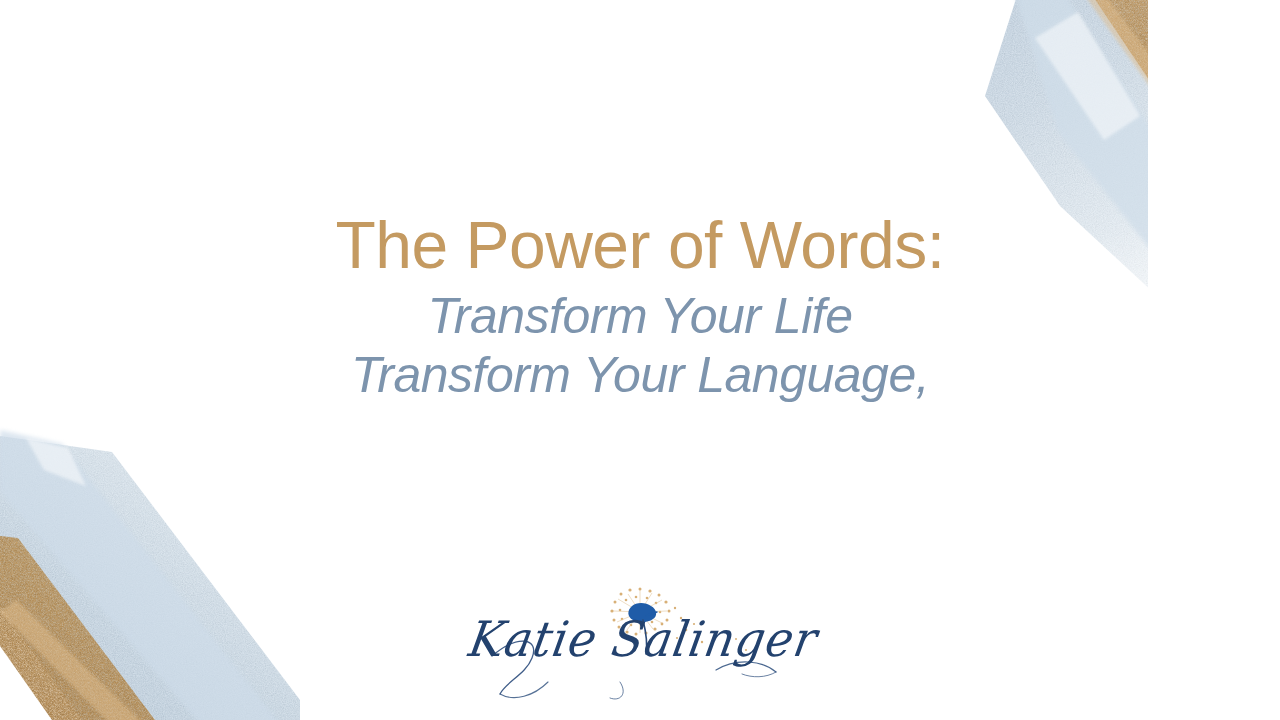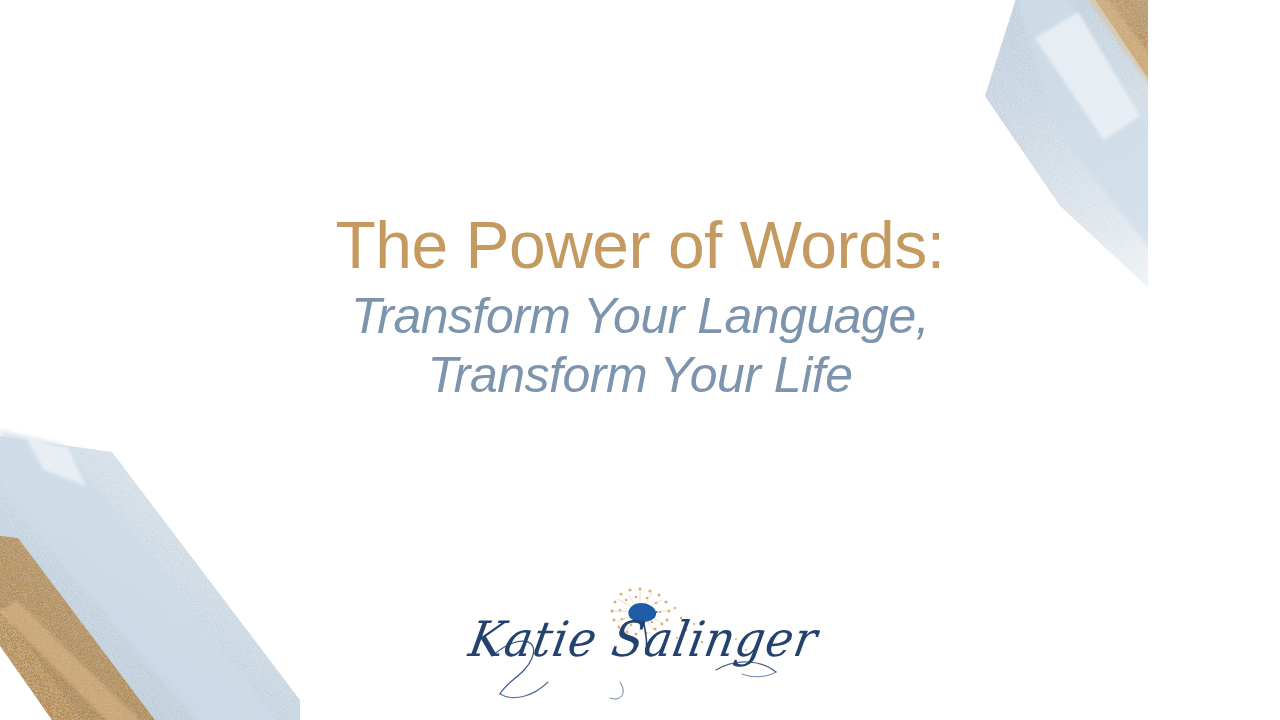--- a/index.html
+++ b/index.html
@@ -259,22 +259,22 @@
       </g>
     </svg>
   </div>
 
   <div class="content">
 
     <div class="title-block">
       <h1 class="slide-title">The Power of Words:</h1>
 
       <div class="slide-subtitle">
+        <span class="sub-line">Transform Your Life</span>
         <span class="sub-line">Transform Your Language,</span>
-        <span class="sub-line">Transform Your Life</span>
       </div>
     </div>
 
     <div class="logo-block">
       <svg class="logo-svg" viewBox="0 0 340 130" xmlns="http://www.w3.org/2000/svg">
 
         <g>
           <g fill="#d8b077">
             <circle cx="151" cy="16" r="1.5"></circle>
               <circle cx="160" cy="12" r="1.6"></circle>

